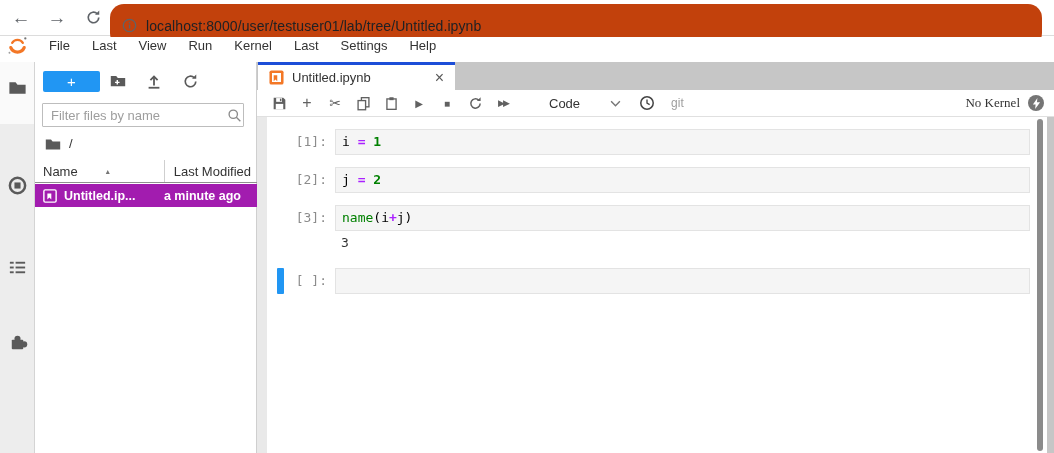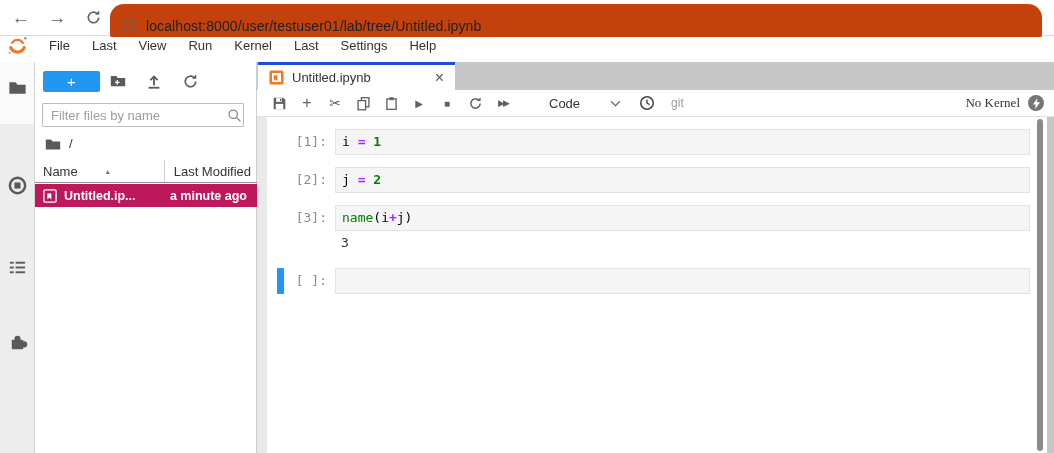--- a/index.html
+++ b/index.html
@@ -47,25 +47,25 @@
   .filter-box input::placeholder { color:#9e9e9e; }
   .filter-mag { margin-right:7px; display:flex; }
   .crumbs { position:absolute; left:10px; top:74px; display:flex; align-items:center; }
   .crumb-sep { font-size:13px; color:#333; margin-left:8px; }
   .fb-header { position:absolute; left:0; top:98px; width:222px; height:23px; border-bottom:1px solid #8f8f8f;
                display:flex; align-items:center; font-size:13px; color:#333; }
   .fb-header .h-name { padding-left:8px; flex:1; display:flex; align-items:center; cursor:pointer; }
   .sort-arrow { font-size:8px; color:#757575; margin-left:28px; }
   .h-divider { width:1px; height:22px; background:#cfcfcf; }
   .fb-header .h-mod { width:92px; text-align:right; padding-right:6px; cursor:pointer; }
-  .fb-row { position:absolute; left:0; top:122px; width:222px; height:23px; background:#be185d;
+  .fb-row { position:absolute; left:0; top:122px; width:222px; height:23px; background:#a21caf;
             display:flex; align-items:center; cursor:pointer; }
   .fb-row .f-ico { margin-left:8px; display:flex; }
   .fb-row .f-name { color:#fff; font-size:12.5px; font-weight:bold; margin-left:7px; flex:1; }
-  .fb-row .f-mod { color:#fff; font-size:12.5px; font-weight:bold; padding-right:10px; }
+  .fb-row .f-mod { color:#fff; font-size:12.5px; font-weight:bold; padding-right:16px; }
 
   
   .main { position:absolute; left:257px; top:0; width:797px; height:391px; }
   .tabbar { position:absolute; left:0; top:0; width:797px; height:28px; background:#c6c6c6; }
   .tab { position:absolute; left:1px; top:0; width:197px; height:28px; background:#fff;
          border-top:3px solid #1d4ed8; display:flex; align-items:center; cursor:pointer; }
   .tab-ico { margin-left:11px; display:flex; }
   .tab-title { font-size:13px; color:#333; margin-left:8px; flex:1; }
   .tab-close { font-size:16px; color:#595959; margin-right:11px; cursor:pointer; line-height:1; }
 

